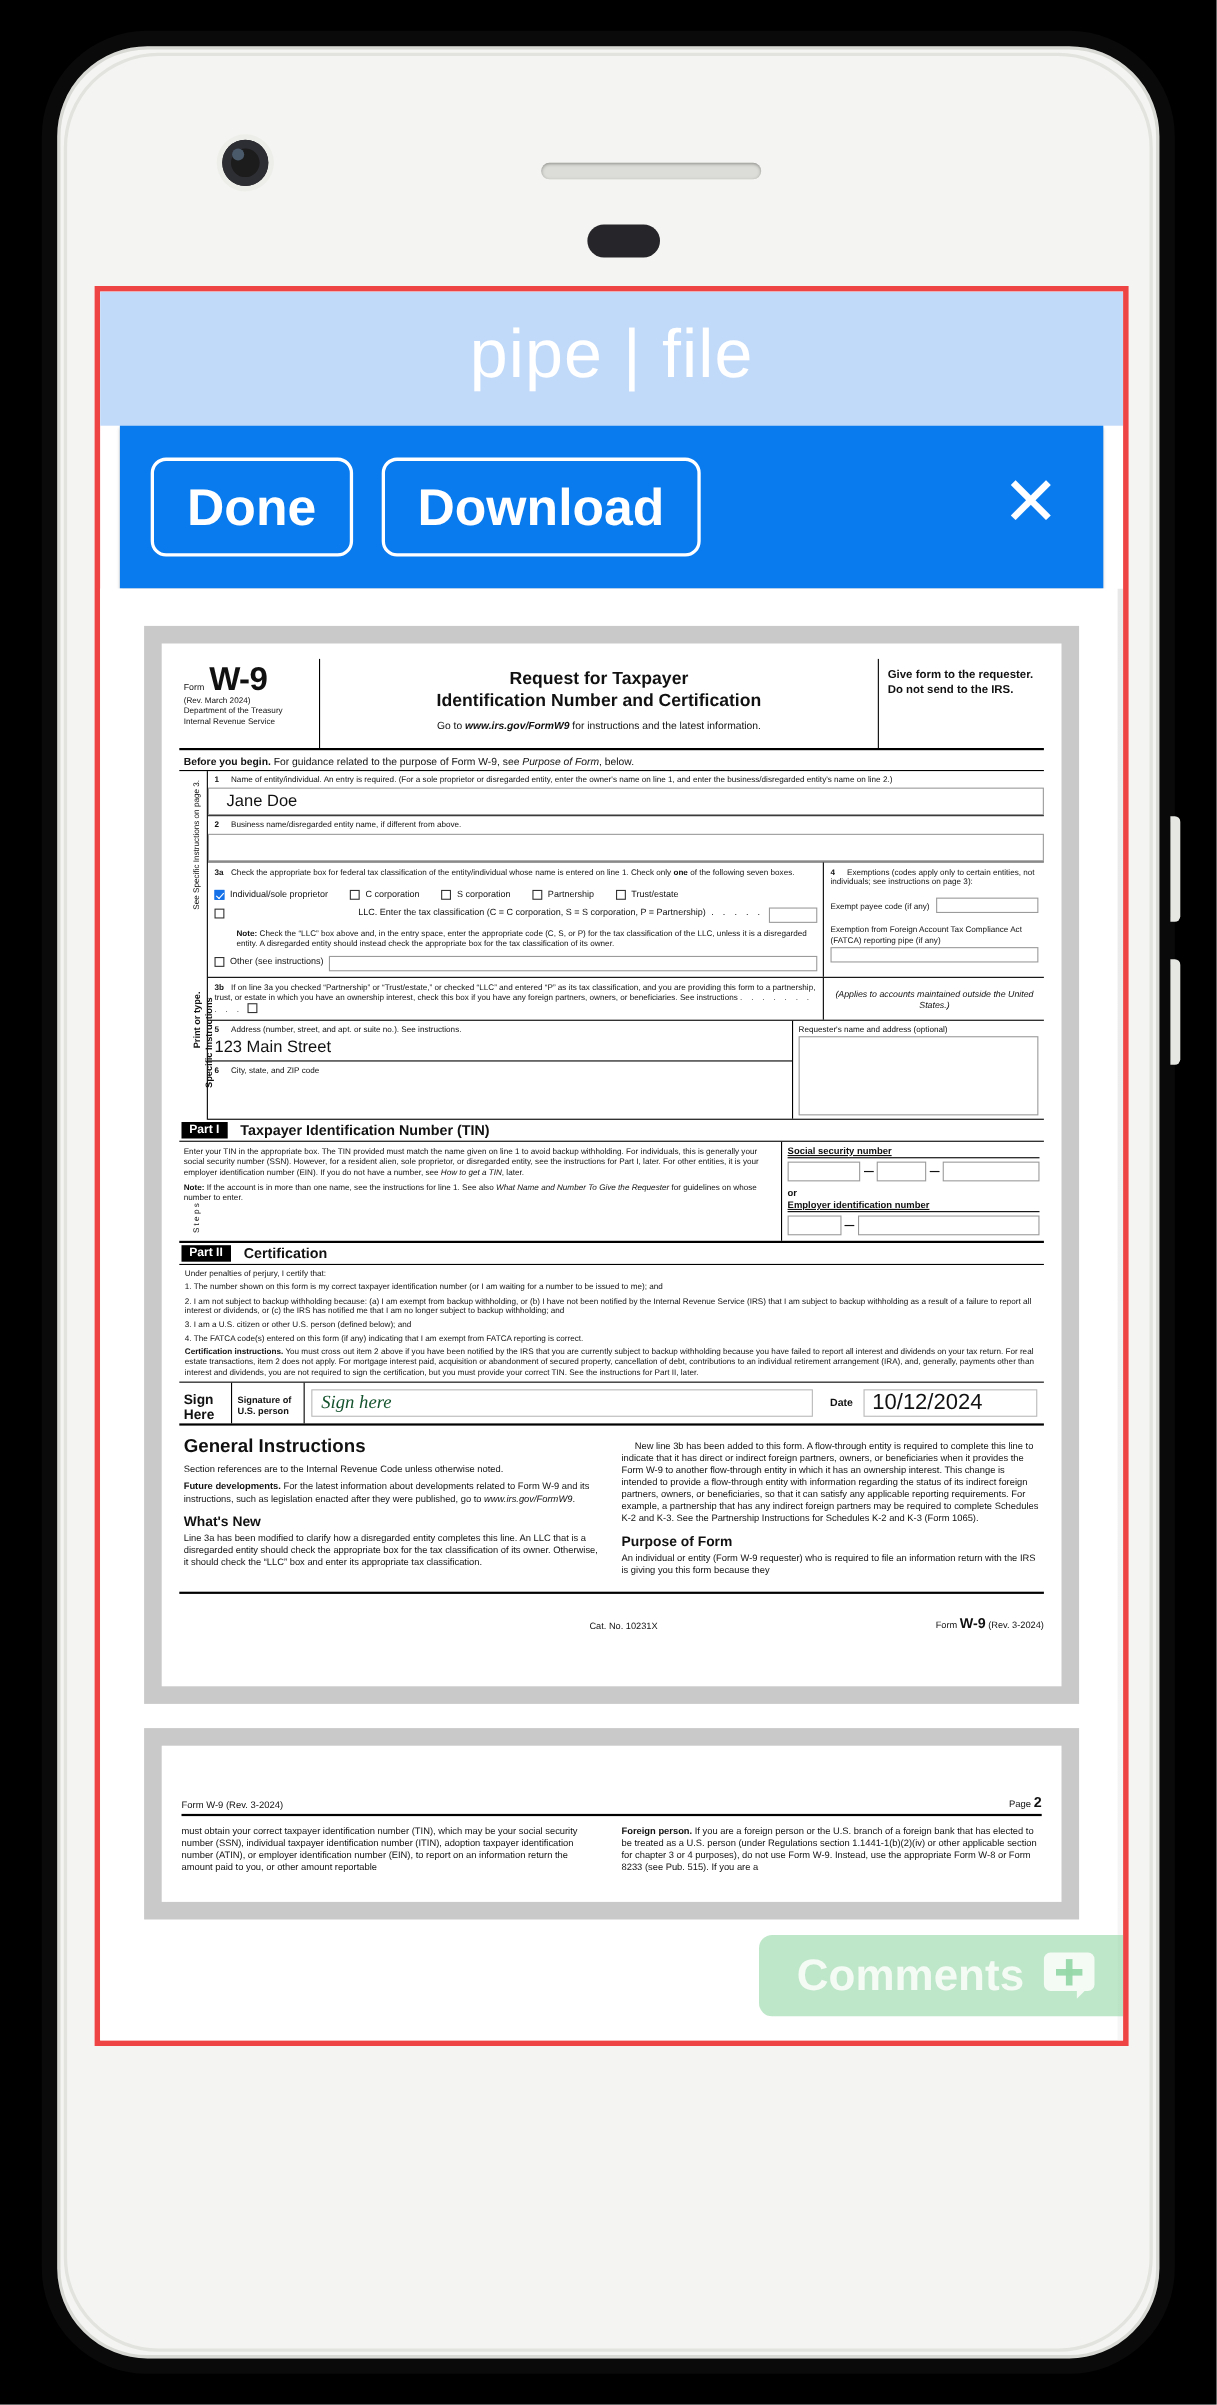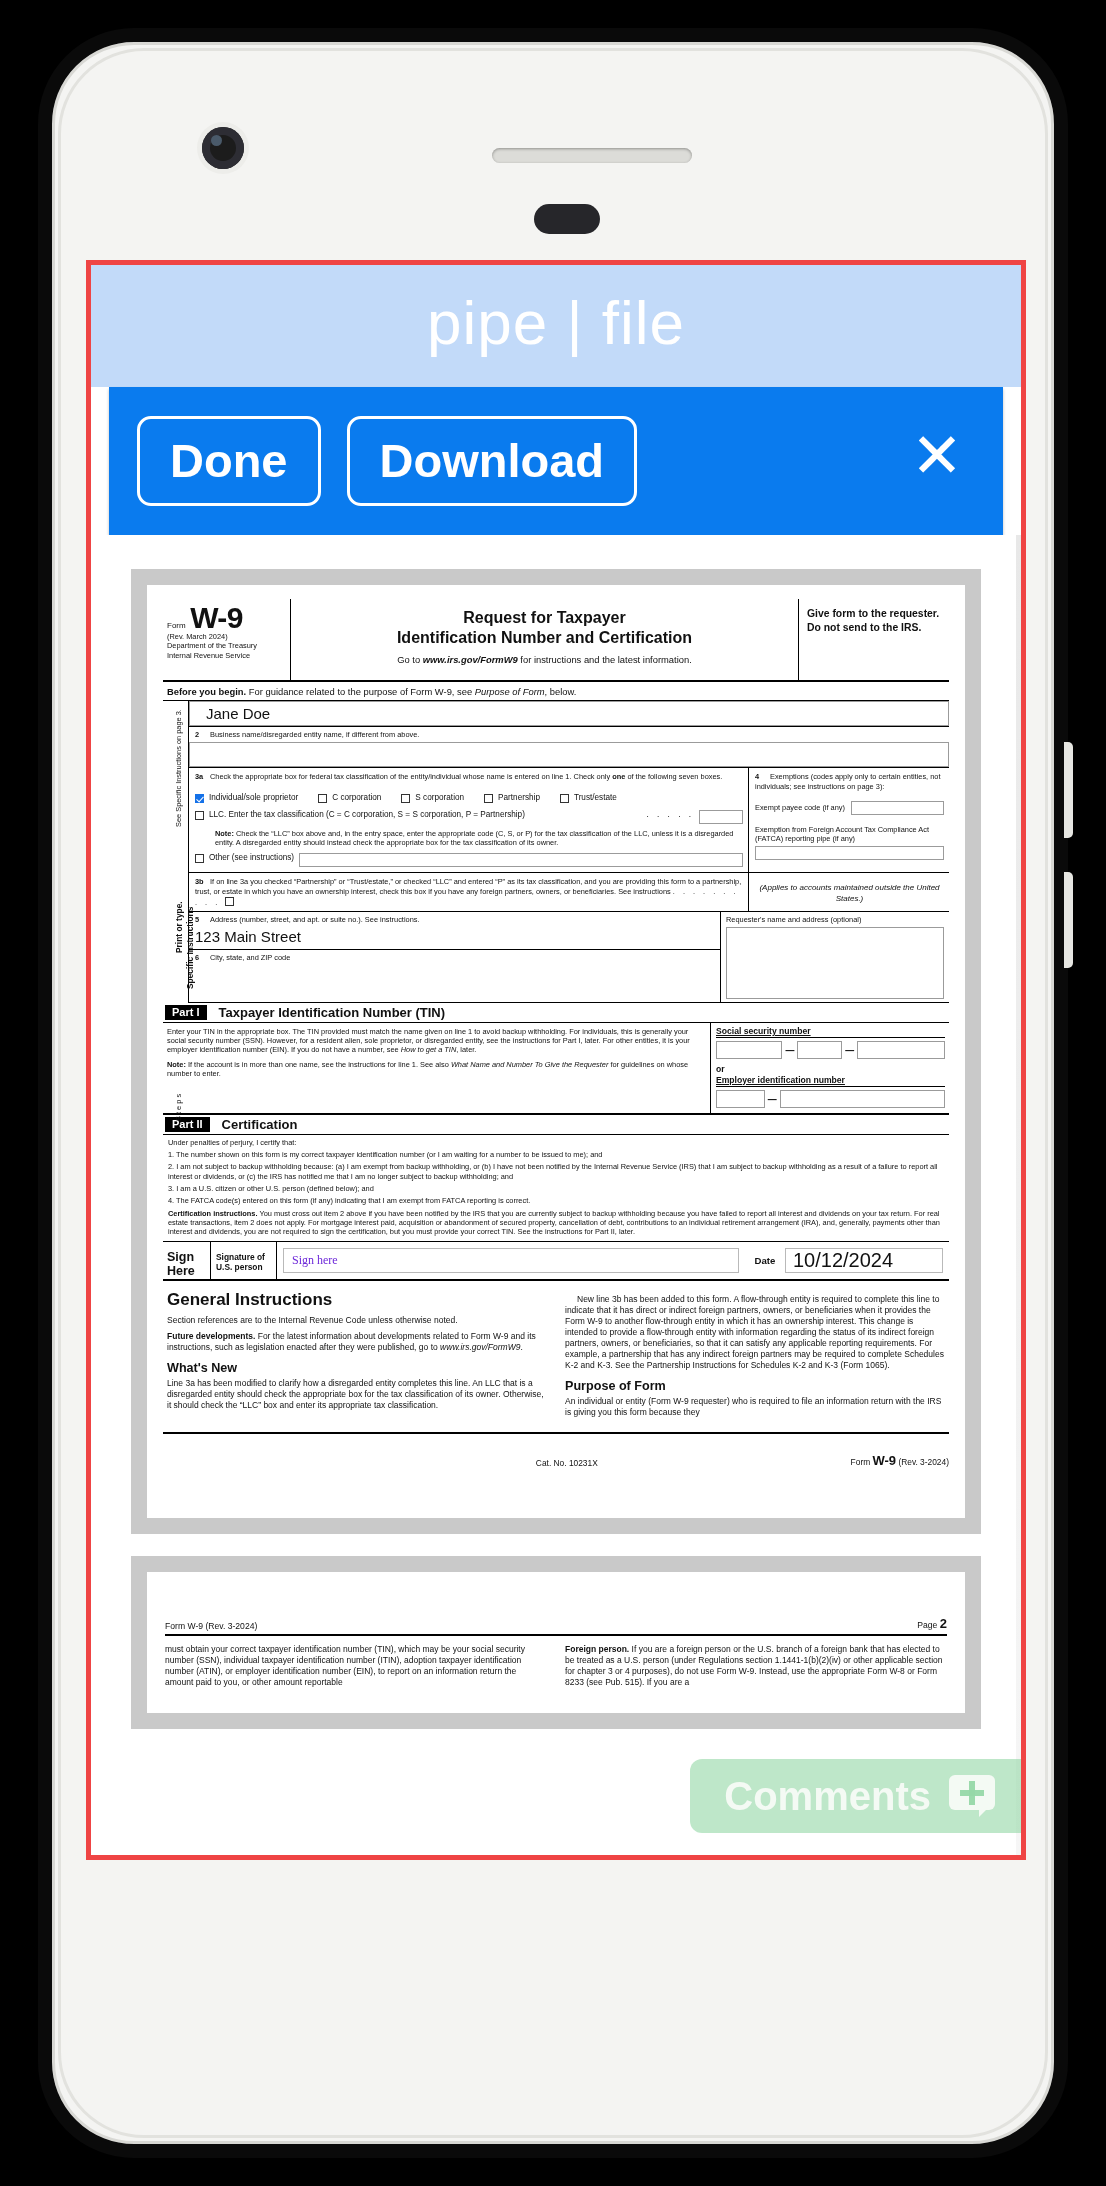--- a/index.html
+++ b/index.html
@@ -198,21 +198,21 @@
   .cbox{
     width:9px;height:9px;border:1px solid #333;background:#fff;
     display:inline-block; flex:none; margin-top:1px;
   }
   .cbox.checked{ background:#1471e8; border-color:#1471e8; position:relative; }
   .cbox.checked::after{
     content:""; position:absolute; left:2.4px; top:.4px;
     width:3px;height:6px;border:solid #fff;border-width:0 1.6px 1.6px 0;
     transform:rotate(42deg);
   }
-  .cblabel{ font-size:8.2px; }
+  .cblabel{ font-size:8.2px;text-align:right; }
   .cbgroup{ display:flex; gap:20px; }
   .miniblank{ border:1px solid #9b9b9b; height:14px; width:44px; display:inline-block; }
   .dots{ letter-spacing:3px; }
 
   
   #sec3b{ display:flex; border-bottom:1.5px solid #000; }
   #sec3b-left{ flex:1; border-right:1.5px solid #000; padding:4px 5px 4px 6px; }
   #sec3b-right{ width:200px; padding:10px 5px 4px 6px; text-align:center; font-style:italic; font-size:8px; line-height:1.3; }
 
   
@@ -241,21 +241,21 @@
   .cert-item{ margin-top:3px; }
 
   
   #sign-row{ display:flex; align-items:stretch; border-top:1.5px solid #000; border-bottom:2.5px solid #000; }
   #sign-here{ width:48px; font-weight:bold; font-size:12.5px; line-height:1.12; padding:8px 0 0 4px; border-right:1px solid #000;}
   #sig-of{ width:66px; font-size:8.4px; font-weight:bold; line-height:1.2; padding:10px 0 0 5px; border-right:1px solid #000;}
   #sig-field{
     flex:1; border:1px solid #b9b9b9; margin:6px 6px 6px 6px;
     display:flex; align-items:center; padding-left:8px;
   }
-  #sig-placeholder{ font-family:"Liberation Serif", serif; font-size:12px; color:#6d28d9; }
+  #sig-placeholder{ font-family:"Liberation Serif", serif; font-style:italic; font-size:17px; color:#14532d; }
   #date-lbl{ width:40px; font-size:9.6px; font-weight:bold; display:flex; align-items:center; justify-content:center; }
   #date-field{
     width:158px; border:1px solid #b9b9b9; margin:6px 6px 6px 0;
     display:flex; align-items:center; padding-left:7px;
     font-size:20px; color:#111;
   }
 
   
   #instructions{ display:flex; gap:18px; padding:7px 4px 0 4px; }
   .instr-col{ flex:1; }
@@ -376,20 +376,23 @@
           <div id="left-rail">
             <div class="rail-text" id="rail-print">Print or type.</div>
             <div class="rail-text" id="rail-specific">Specific Instructions</div>
             <div class="rail-text" id="rail-see">See Specific Instructions on page 3.</div>
             <div class="rail-text" id="rail-steps">S t e p s</div>
           </div>
 
           <div id="right-body">
 
             <div class="fieldrow">
+              <div class="lbl xs">
+                <span class="numlbl">1</span><span>Name of entity/individual. An entry is required. (For a sole proprietor or disregarded entity, enter the owner's name on line 1, and enter the business/disregarded entity's name on line 2.)</span>
+              </div>
               <div class="entry filled">Jane Doe</div>
             </div>
 
             <div class="fieldrow">
               <div class="lbl xs">
                 <span class="numlbl">2</span><span>Business name/disregarded entity name, if different from above.</span>
               </div>
               <div class="entry"></div>
             </div>
 

